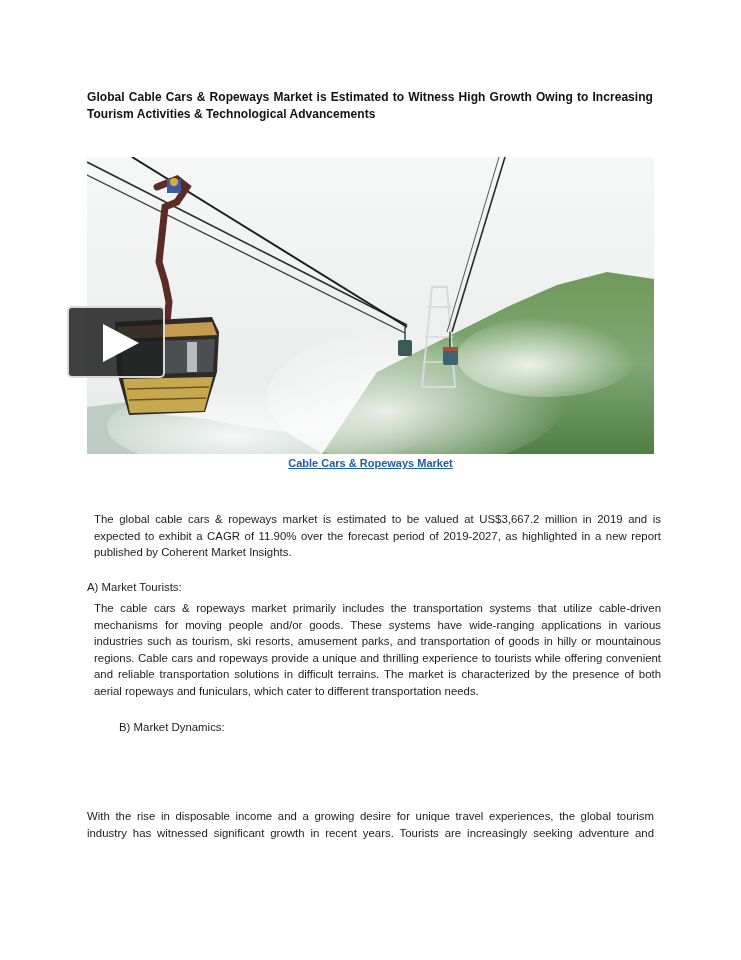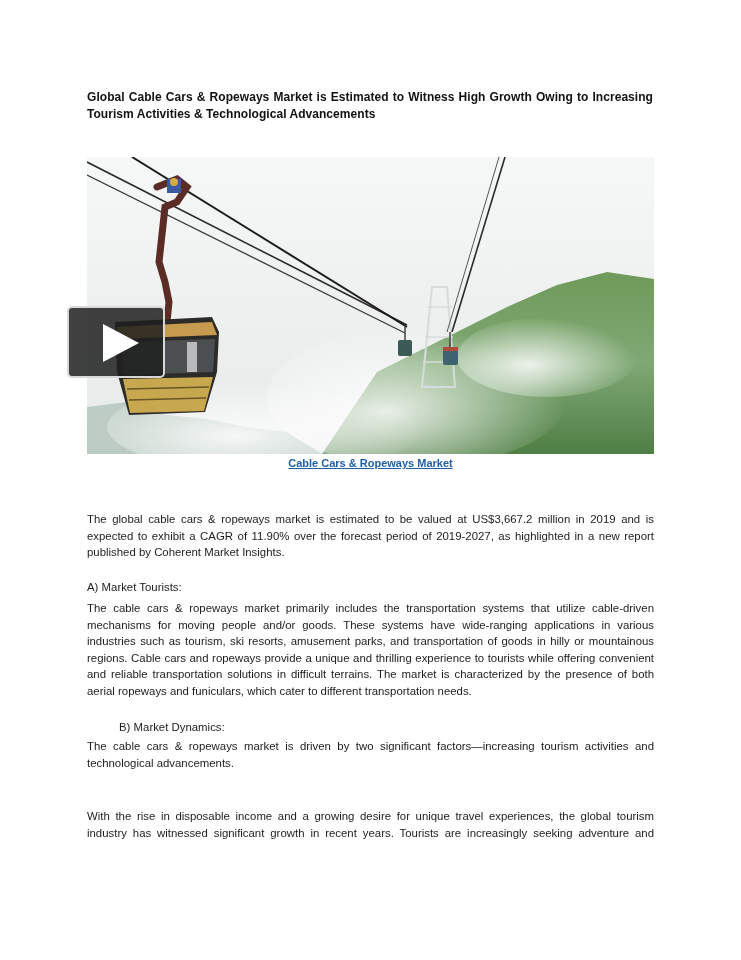--- a/index.html
+++ b/index.html
@@ -16,21 +16,21 @@
             background: rgba(30,30,30,0.85); border: 2px solid rgba(235,235,235,0.9);
             border-radius: 5px; box-sizing: border-box; cursor: pointer; }
     .play .tri { position: absolute; left: 34px; top: 16px; width: 0; height: 0;
                  border-top: 19px solid transparent; border-bottom: 19px solid transparent;
                  border-left: 36px solid #ffffff; }
     .caption { position: absolute; left: 0; top: 456px; width: 741px; text-align: center;
                font-size: 11px; line-height: 15px; }
     .caption a { color: #1f5fa8; text-decoration: underline; font-weight: bold; }
     .para { position: absolute; left: 87px; width: 567px; font-size: 11.4px; line-height: 16.5px;
             text-align: justify; color: #1c1c1c; }
-    .para.last-left { text-align-last: left; }
+    .para.last-left { text-align-last: left; margin-left: 7px; }
     .heading { position: absolute; left: 87px; font-size: 11.4px; line-height: 16px; color: #1c1c1c; }
   </style>
 </head>
 <body>
 
 <div class="page">
 
   <div class="title">Global Cable Cars &amp; Ropeways Market is Estimated to Witness High Growth Owing to Increasing Tourism Activities &amp; Technological Advancements</div>
 
   <div class="hero">
@@ -94,17 +94,16 @@
   <div class="caption">
     <a>Cable Cars &amp; Ropeways Market</a>
   </div>
 
   <div class="para last-left" style="top:511px;">The global cable cars &amp; ropeways market is estimated to be valued at US$3,667.2 million in 2019 and is expected to exhibit a CAGR of 11.90% over the forecast period of 2019-2027, as highlighted in a new report published by Coherent Market Insights.</div>
 
   <div class="heading" style="top:579px;">A) Market Tourists:</div>
   <div class="para last-left" style="top:600px;">The cable cars &amp; ropeways market primarily includes the transportation systems that utilize cable-driven mechanisms for moving people and/or goods. These systems have wide-ranging applications in various industries such as tourism, ski resorts, amusement parks, and transportation of goods in hilly or mountainous regions. Cable cars and ropeways provide a unique and thrilling experience to tourists while offering convenient and reliable transportation solutions in difficult terrains. The market is characterized by the presence of both aerial ropeways and funiculars, which cater to different transportation needs.</div>
 
   <div class="heading" style="top:719px;margin-left:32px;">B) Market Dynamics:</div>
-  <div class="para last-left" style="top:738px;">The cable cars &amp; ropeways market is driven by two significant factors—increasing tourism activities and technological advancements.</div>
 
   <div class="para" style="top:808px; text-align-last: justify;">With the rise in disposable income and a growing desire for unique travel experiences, the global tourism industry has witnessed significant growth in recent years. Tourists are increasingly seeking adventure and</div>
 
 </div>
 
 </body></html>

